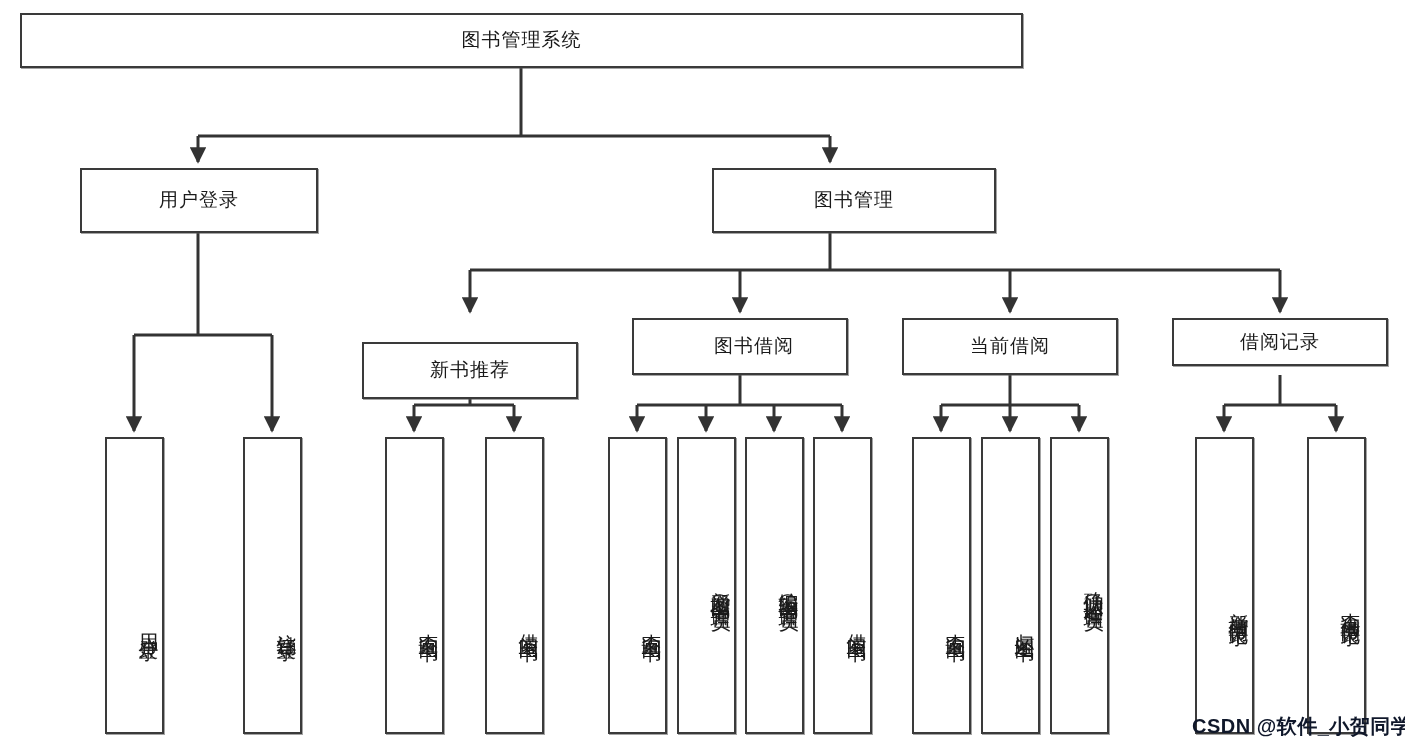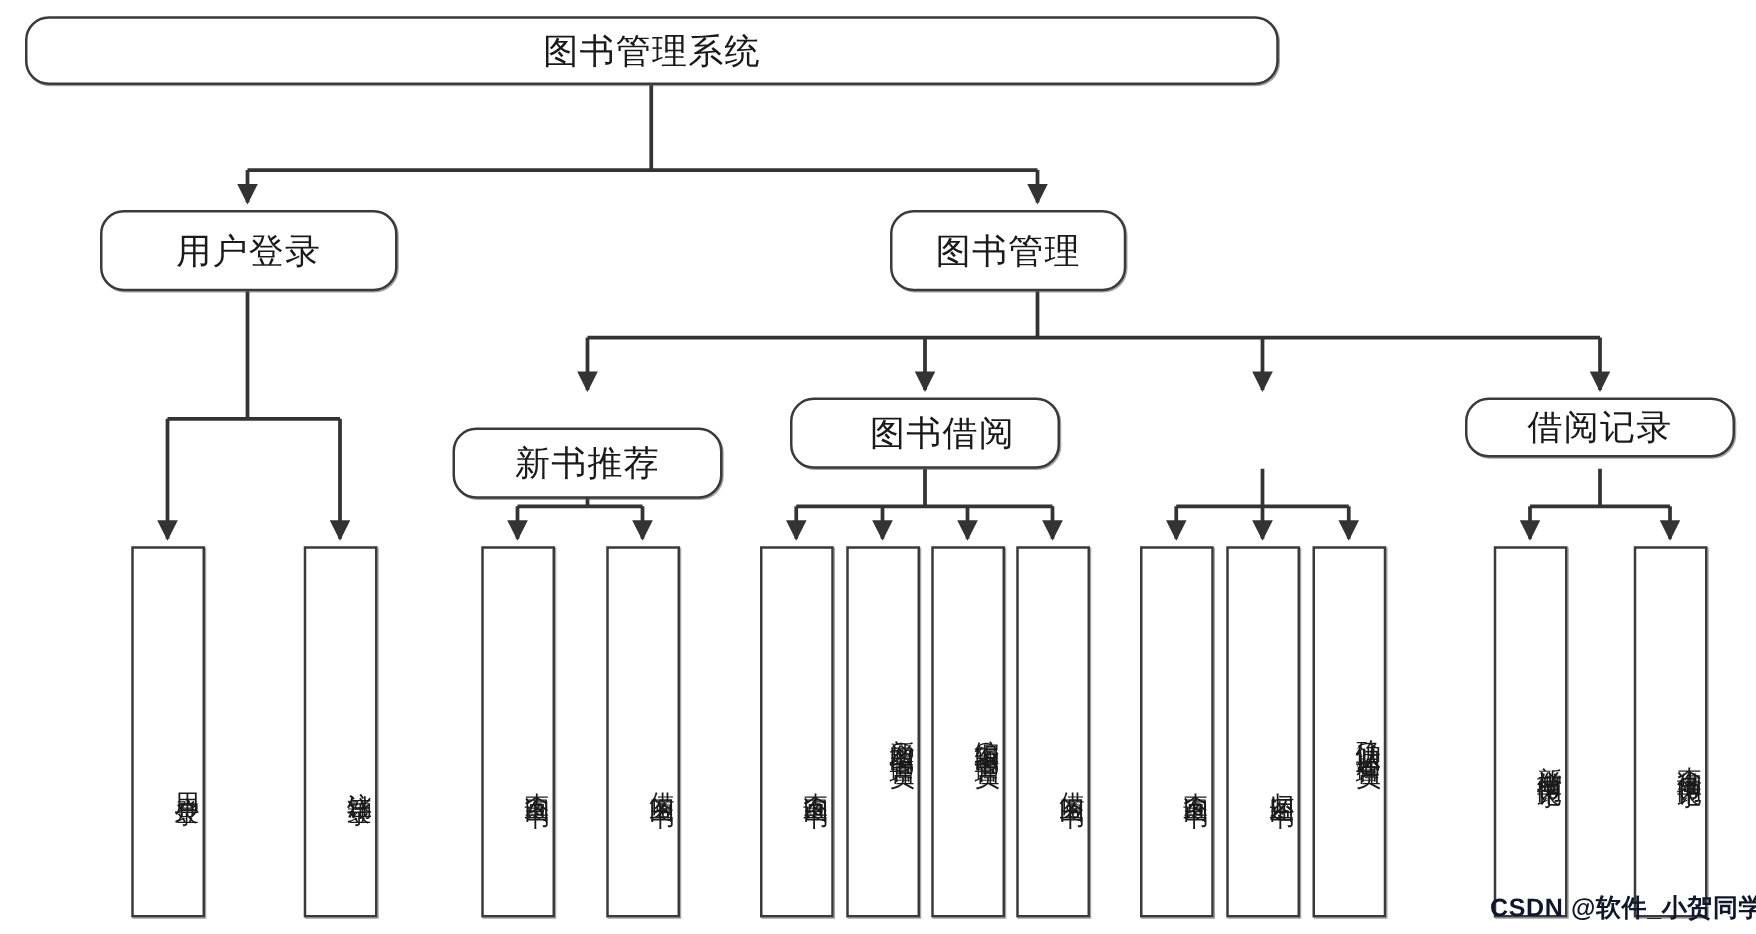--- a/index.html
+++ b/index.html
@@ -32,25 +32,24 @@
     background: #ffffff;
     border: 2px solid #3a3a3a;
     box-shadow: 1px 1px 0 0 rgba(90,90,90,0.55);
     display: flex;
     align-items: center;
     justify-content: center;
     color: #1a1a1a;
     z-index: 2;
   }
   .node-h {
-    font-size: 28px;
+    font-size: 19px;
     letter-spacing: 1px;
     line-height: 1.2;
     white-space: nowrap;
-    border-radius: 19px;
   }
   .node-v {
     writing-mode: vertical-rl;
     text-orientation: upright;
     font-size: 20px;
     line-height: 1.35;
     letter-spacing: 3px;
     align-items: flex-start;
     justify-content: center;
     padding-top: 6px;
@@ -120,24 +119,25 @@
       <path d="M 1280 375 L 1280 405"></path>
       <path d="M 1224 405 L 1336 405"></path>
       <path d="M 1224 405 L 1224 431" marker-end="url(#arrow)"></path>
       <path d="M 1336 405 L 1336 431" marker-end="url(#arrow)"></path>
     </g>
   </svg>
 
   <div class="node node-h" style="left:20px; top:13px; width:1003px; height:55px;">图书管理系统</div>
 
   <div class="node node-h" style="left:80px; top:168px; width:238px; height:65px;">用户登录</div>
-  <div class="node node-h" style="left:712px; top:168px; width:189px; height:65px;">图书管理</div>
+  <div class="node node-h" style="left:712px; top:168px; width:284px; height:65px;">图书管理</div>
 
   <div class="node node-h" style="left:362px; top:318px; width:216px; height:57px;margin-top:24px;">新书推荐</div>
   <div class="node node-h" style="left:632px; top:318px; width:216px; height:57px;padding-left:28px;">图书借阅</div>
+  <div class="node node-h" style="left:902px; top:318px; width:216px; height:57px;">当前借阅</div>
   <div class="node node-h" style="left:1172px; top:318px; width:216px; height:48px;">借阅记录</div>
 
   <div class="node node-v" style="left:105px; top:437px; width:59px; height:297px; padding-top:76px;">用户登录</div>
   <div class="node node-v" style="left:243px; top:437px; width:59px; height:297px; padding-top:76px;">注销登录</div>
 
   <div class="node node-v" style="left:385px; top:437px; width:59px; height:297px; padding-top:76px;">查询图书</div>
   <div class="node node-v" style="left:485px; top:437px; width:59px; height:297px; padding-top:76px;">借阅图书</div>
 
   <div class="node node-v" style="left:608px; top:437px; width:59px; height:297px; padding-top:76px;">查询图书</div>
   <div class="node node-v" style="left:677px; top:437px; width:59px; height:297px; padding-top:8px;">新增图书（管理员）</div>

